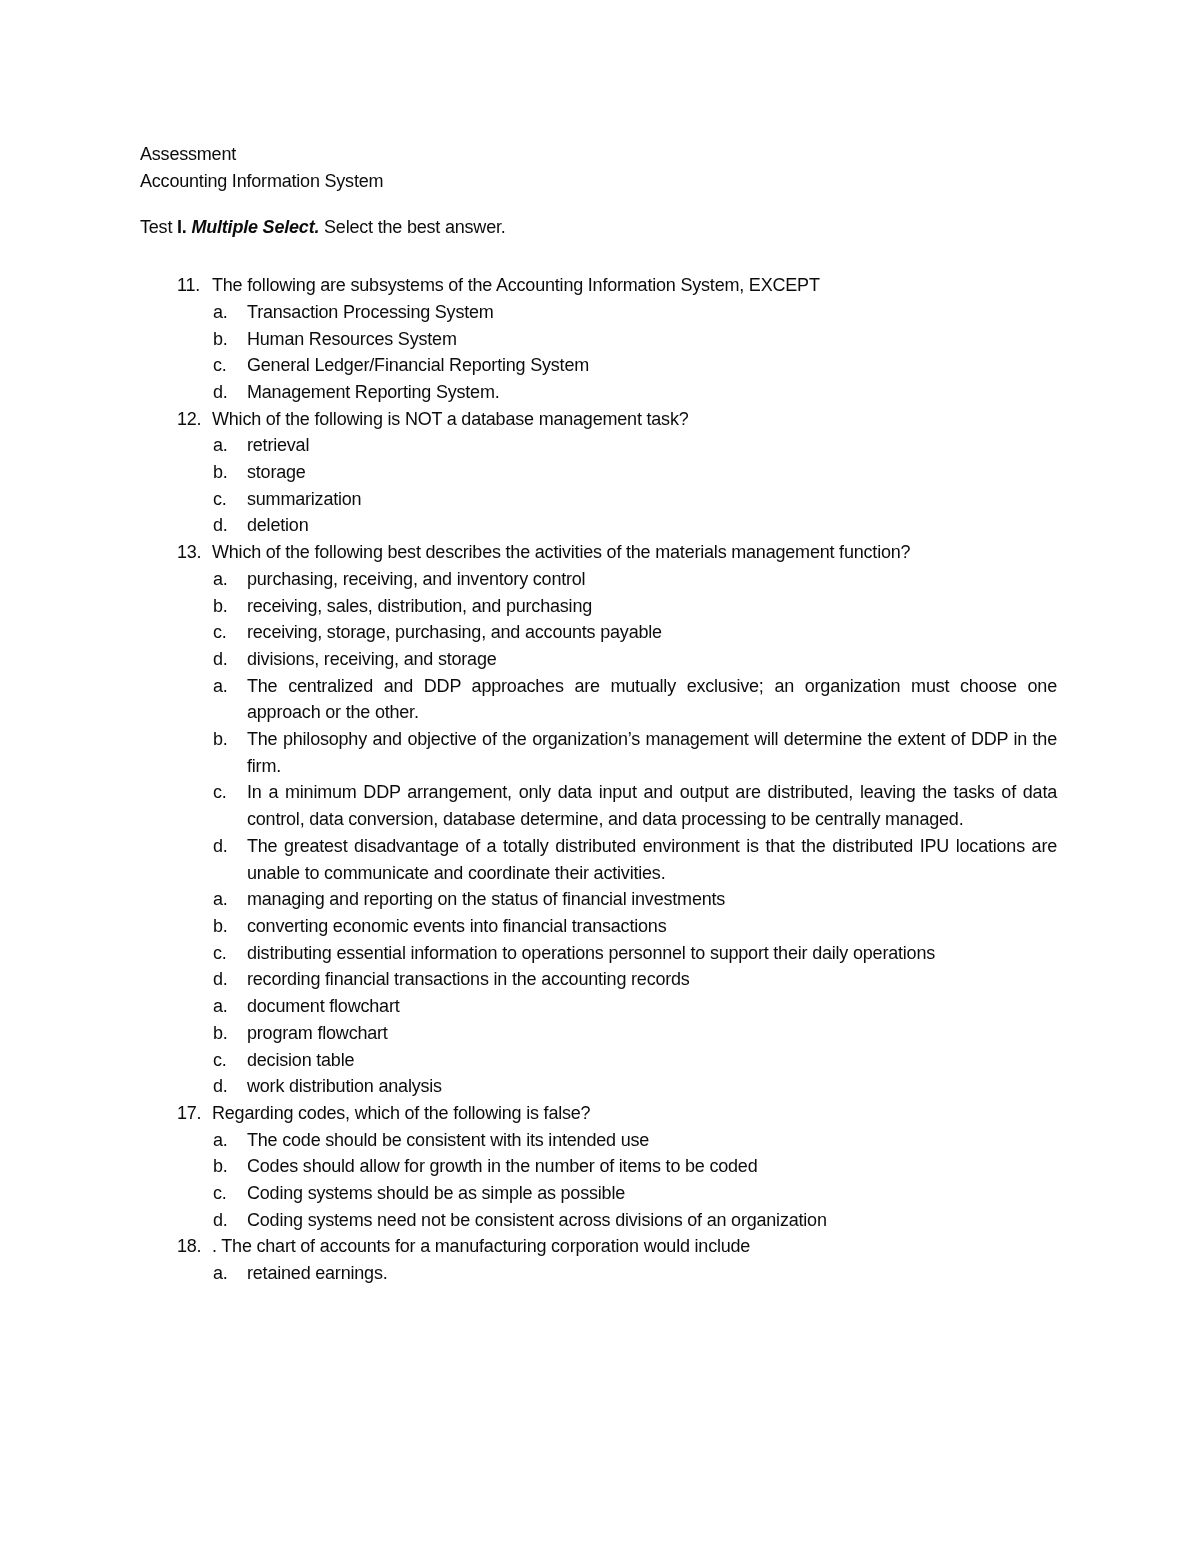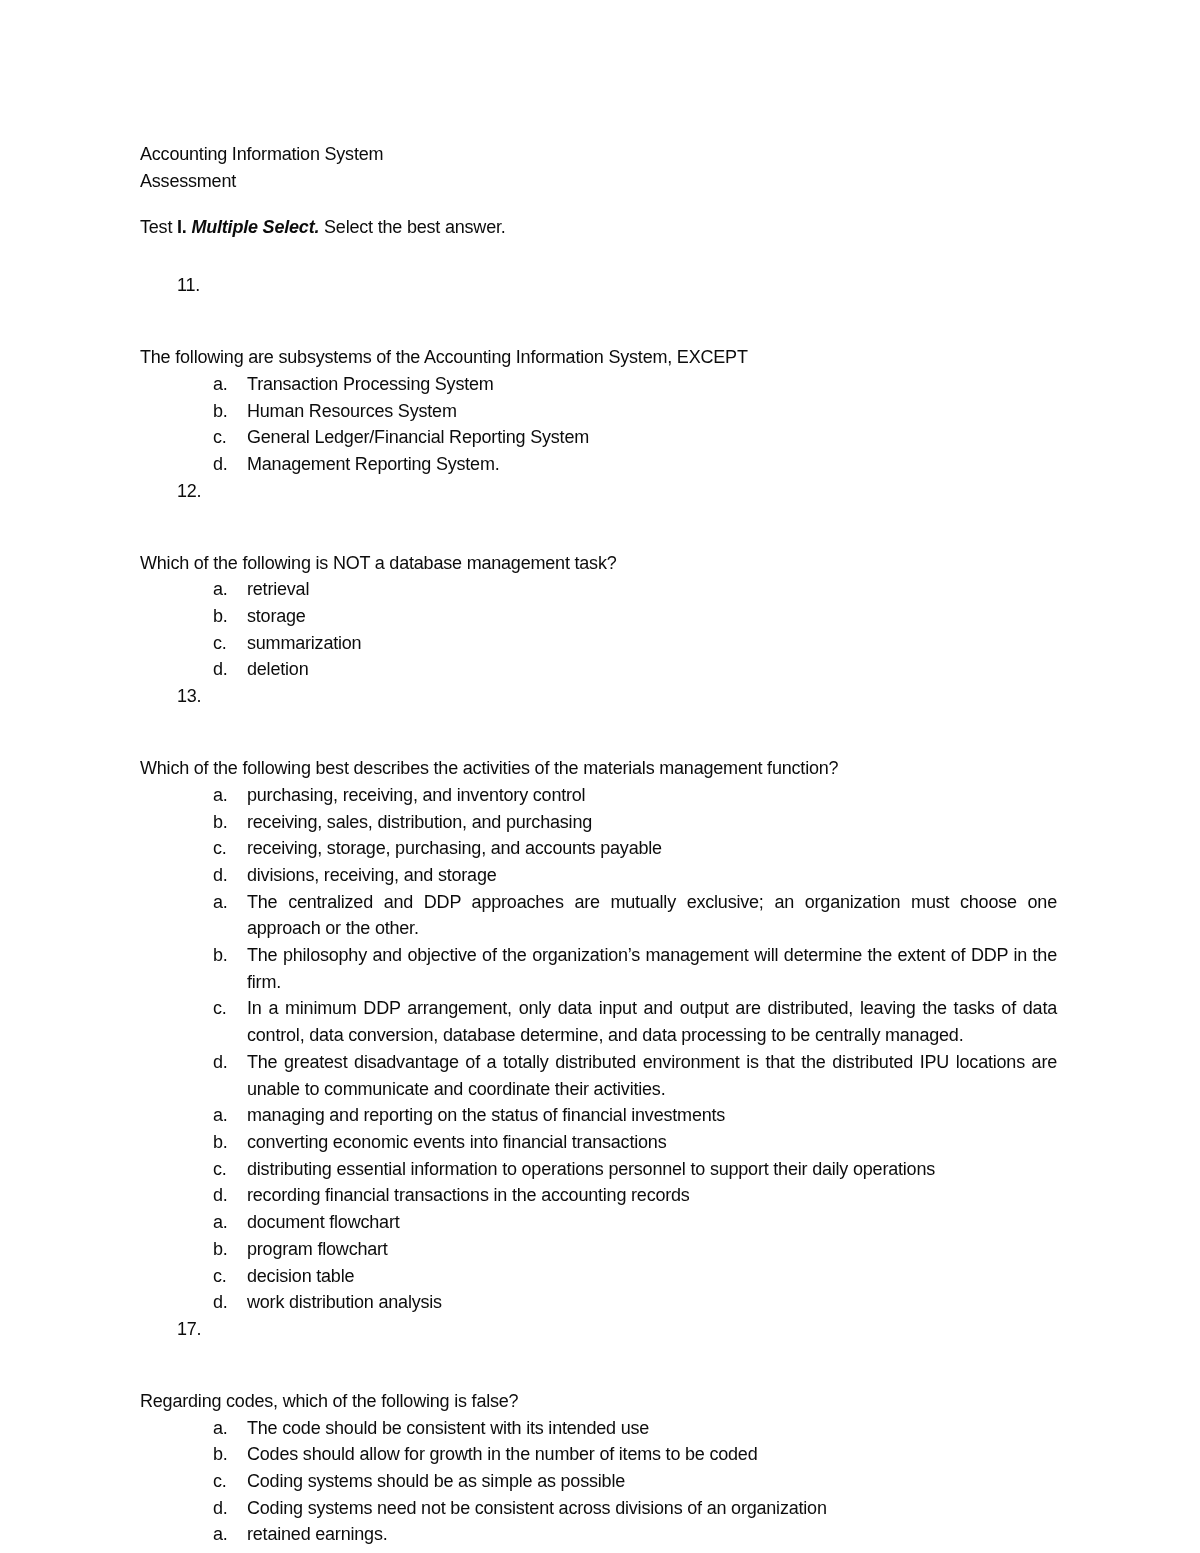--- a/index.html
+++ b/index.html
@@ -21,41 +21,41 @@
     font-size: 18px;
     line-height: 26.7px;
     letter-spacing: -0.2px;
     color: #0c0c0c;
   }
   .hline { white-space: pre; }
   .test-heading { margin: 20px 0 0 0; white-space: pre-wrap; }
   .b  { font-weight: bold; }
   .bi { font-weight: bold; font-style: italic; }
   .questions { margin-top: 31px; }
-  .qrow { display: flex; flex-direction: column; }
+  .qrow { display: flex; }
   .qnum {
     flex: 0 0 72px;
     box-sizing: border-box;
     padding-left: 37px;
   }
   .qstem { flex: 1 1 auto; }
   .opts { margin-left: 73px; }
   .opt { display: flex; }
   .oletter { flex: 0 0 34px; }
   .otext { flex: 1 1 auto; }
   .justify { text-align: justify; }
 </style>
 </head>
 <body>
 
 <div class="page">
 
   <header>
+    <div class="hline">Assessment</div>
     <div class="hline">Accounting Information System</div>
-    <div class="hline">Assessment</div>
   </header>
 
   <p class="test-heading"><span>Test </span><span class="b">I. </span><span class="bi">Multiple Select. </span><span>Select the best answer.</span></p>
 
   <div class="questions" id="questions">
       <div class="question">
         <div class="qrow">
           <span class="qnum">11.</span>
           <span class="qstem">The following are subsystems of the Accounting Information System, EXCEPT</span>
         </div>
@@ -204,20 +204,24 @@
             <span class="oletter">c.</span>
             <span class="otext">Coding systems should be as simple as possible</span>
           </div>
           <div class="opt">
             <span class="oletter">d.</span>
             <span class="otext">Coding systems need not be consistent across divisions of an organization</span>
           </div>
         </div>
       </div>
       <div class="question">
+        <div class="qrow">
+          <span class="qnum">18.</span>
+          <span class="qstem">. The chart of accounts for a manufacturing corporation would include</span>
+        </div>
         <div class="opts">
           <div class="opt">
             <span class="oletter">a.</span>
             <span class="otext">retained earnings.</span>
           </div>
         </div>
       </div>
     </div>
 
 </div>

